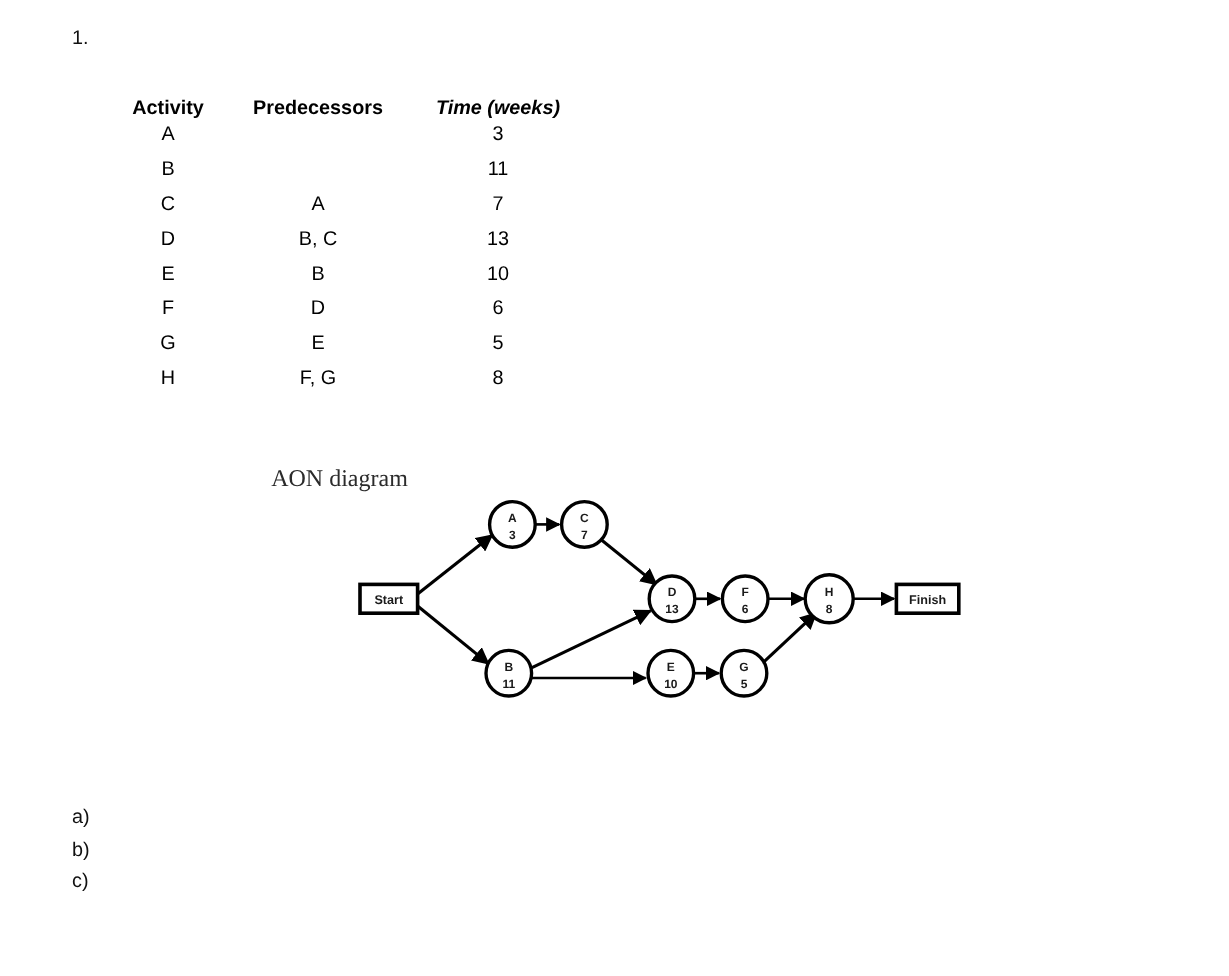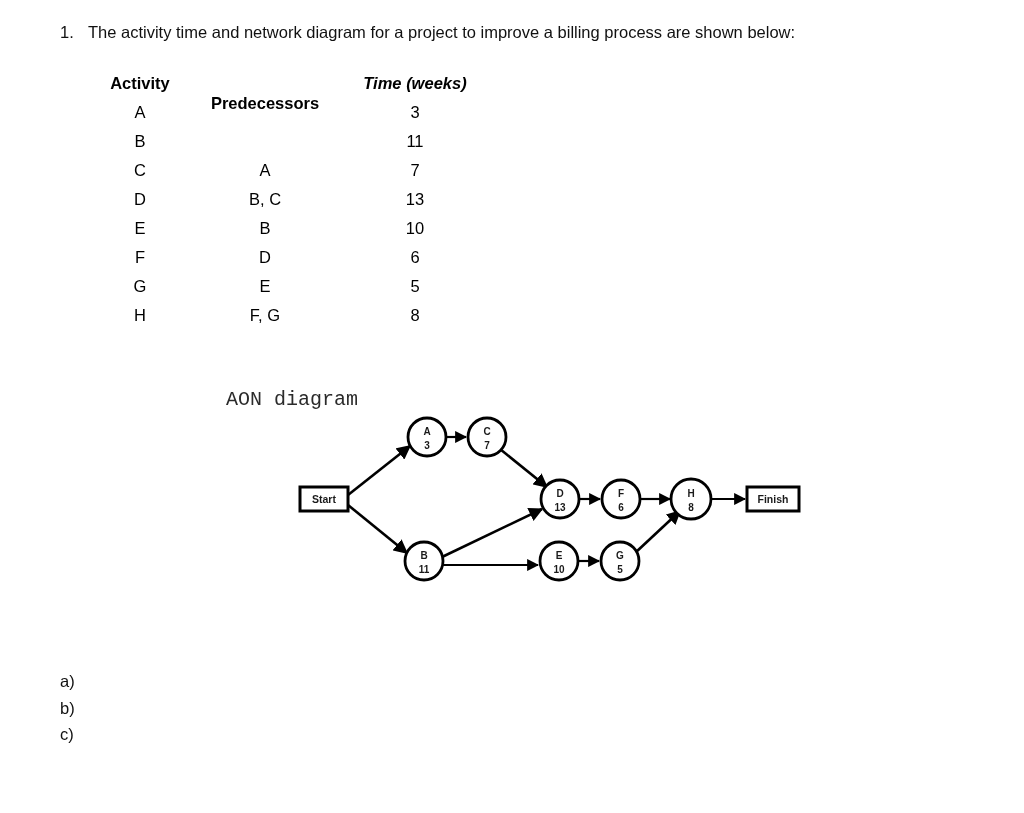--- a/index.html
+++ b/index.html
@@ -51,28 +51,28 @@
     font-size: 16.5px;
     text-align: center;
     line-height: 1;
   }
   .col-activity { width: 90px; flex: none; }
   .col-pred     { width: 160px; flex: none; }
   .col-time     { width: 140px; flex: none; }
   .at-head .col-activity { width: 90px; }
   .at-head .col-pred     { width: 160px; margin-top: 40px; }
   .at-head .col-time     { width: 140px; font-style: italic; }
-  .at-head { height: 30px; }
+  .at-head { height: 30px; align-items: flex-end; }
 
   
   .aon-title {
     position: absolute;
     left: 226px;
     top: 388px;
-    font-family: Liberation Mono, monospace;
+    font-family: Liberation Serif, serif;
     font-size: 20px;
     color: #2b2b2b;
   }
   .aon-canvas {
     position: absolute;
     left: 290px;
     top: 405px;
     width: 530px;
     height: 195px;
   }
@@ -115,21 +115,20 @@
     color: #111111;
     white-space: nowrap;
   }
   .sq-row .sq-marker { width: 24px; flex: none; }
 </style>
 </head>
 <body>
 
 <div class="q-prompt">
   <span class="q-num">1.</span>
-  <span>The activity time and network diagram for a project to improve a billing process are shown below:</span>
 </div>
 
 <div class="activity-table">
   <div class="at-row at-head">
     <div class="at-cell col-activity">Activity</div>
     <div class="at-cell col-pred">Predecessors</div>
     <div class="at-cell col-time">Time (weeks)</div>
   </div>
 
   <div class="at-row">

